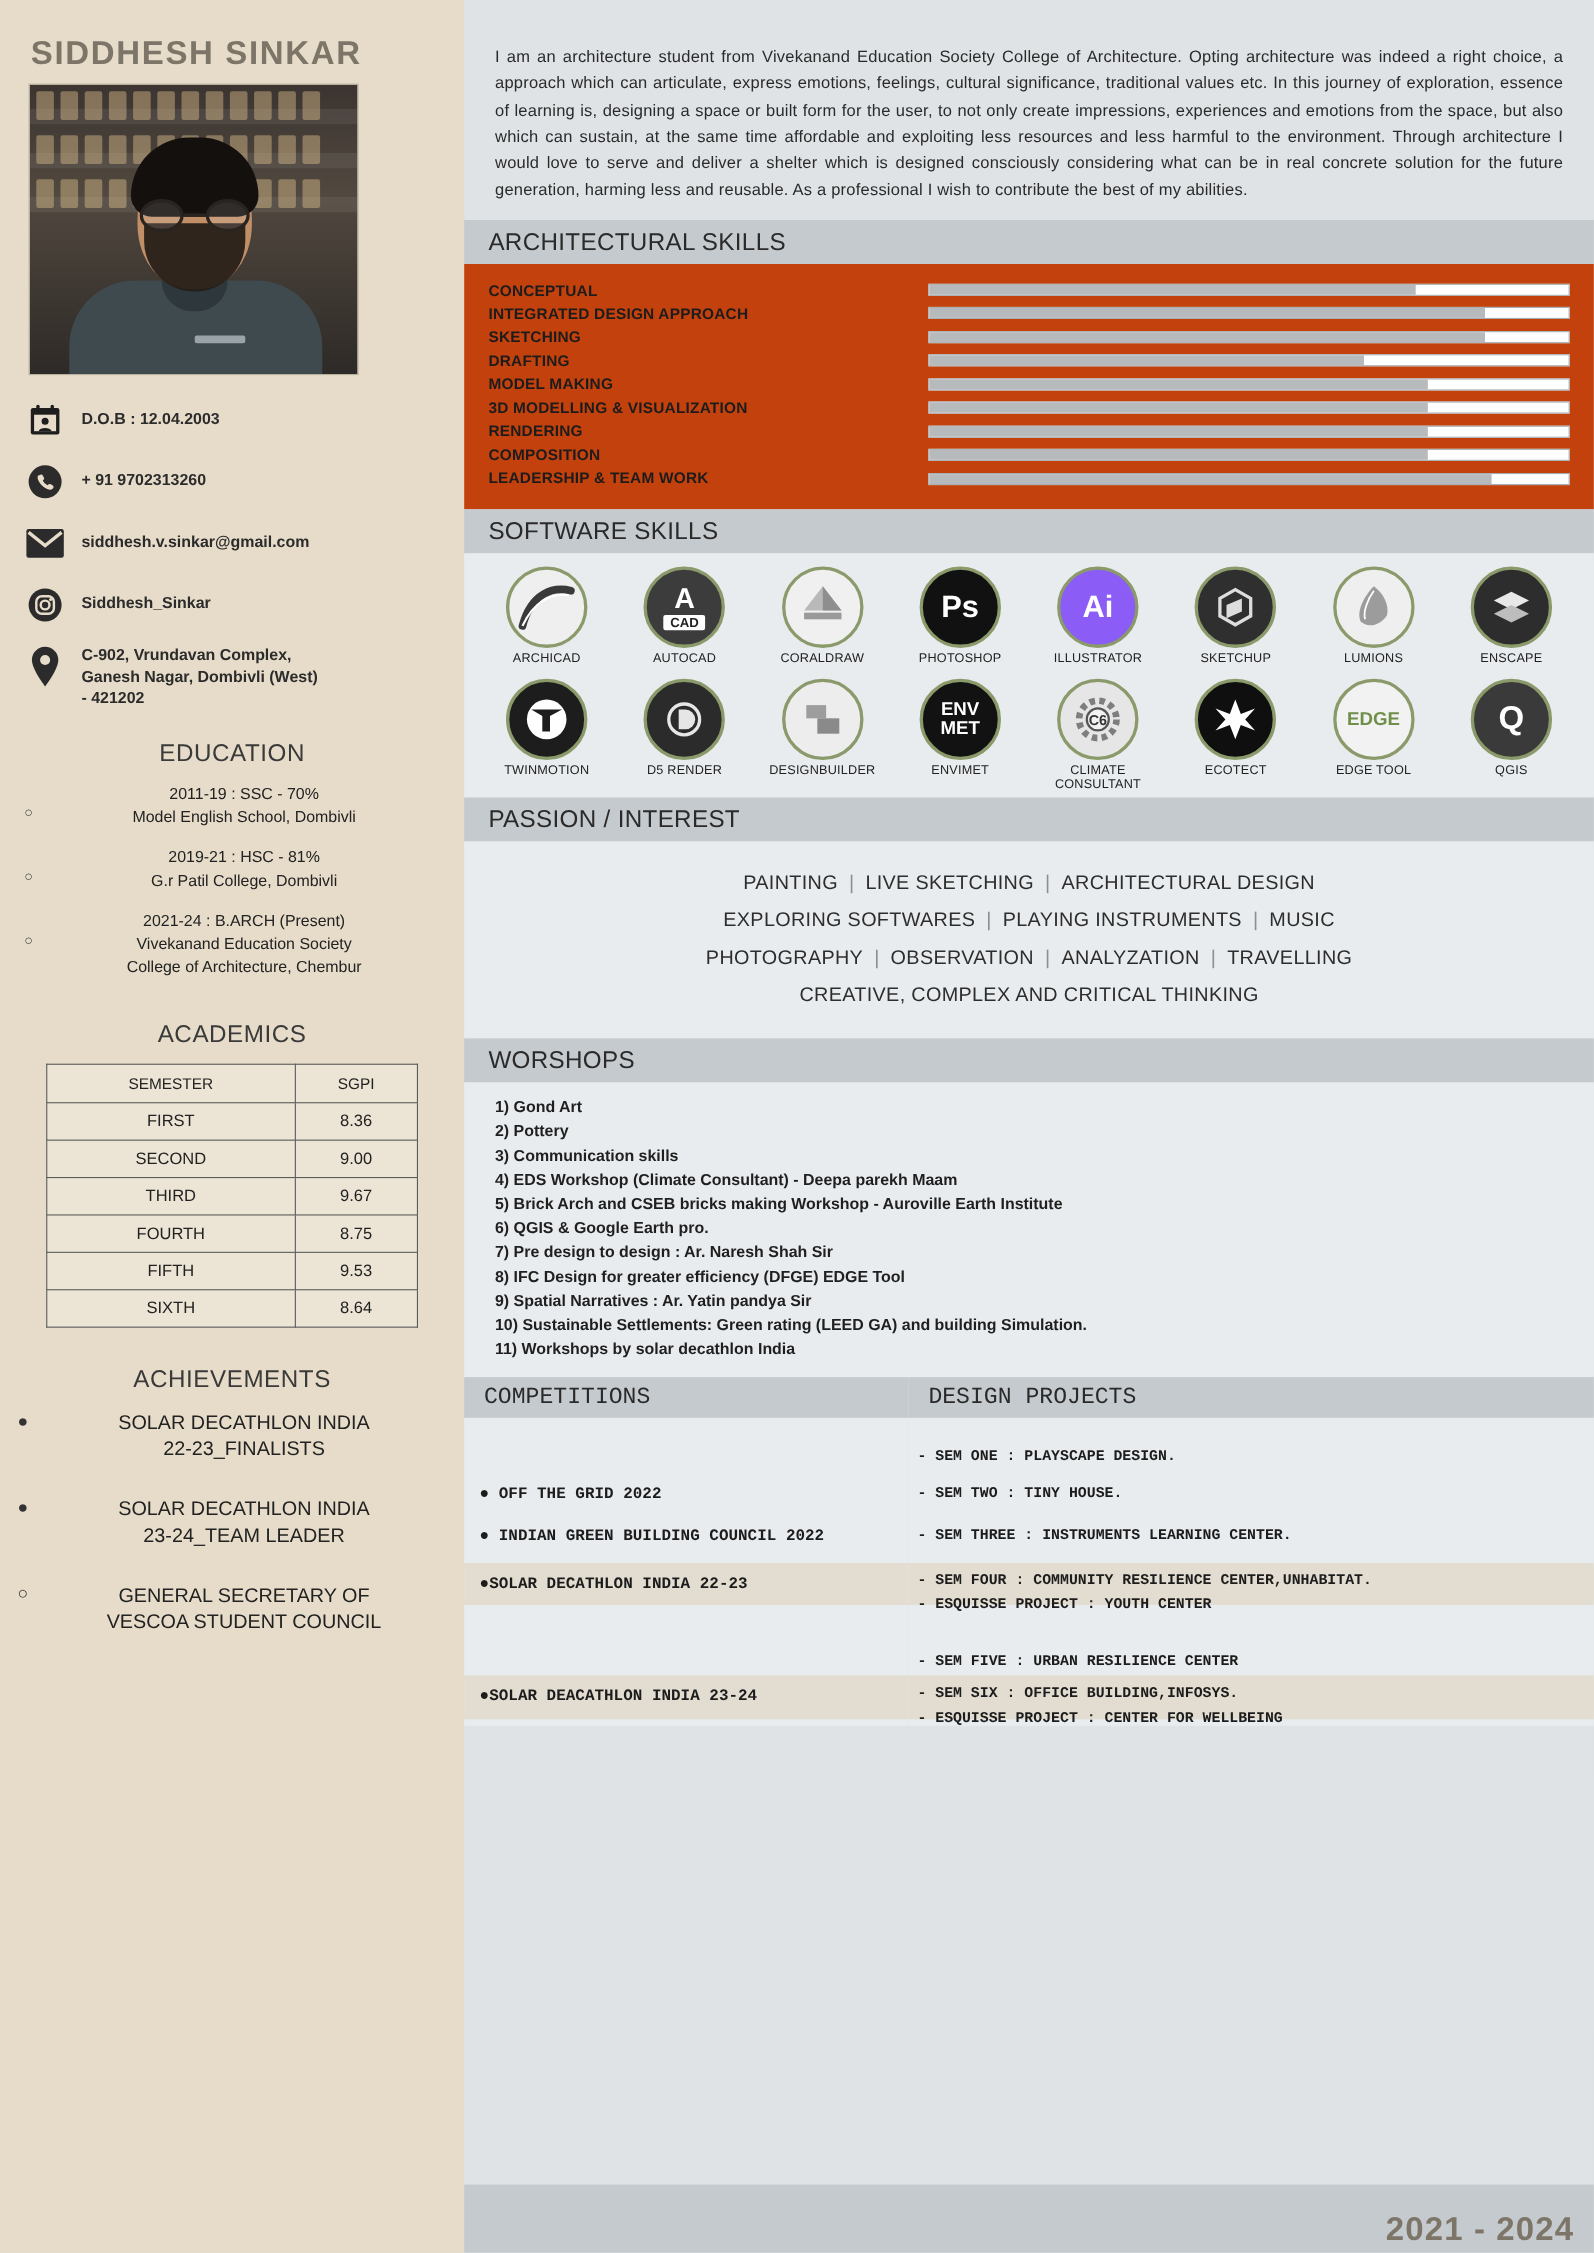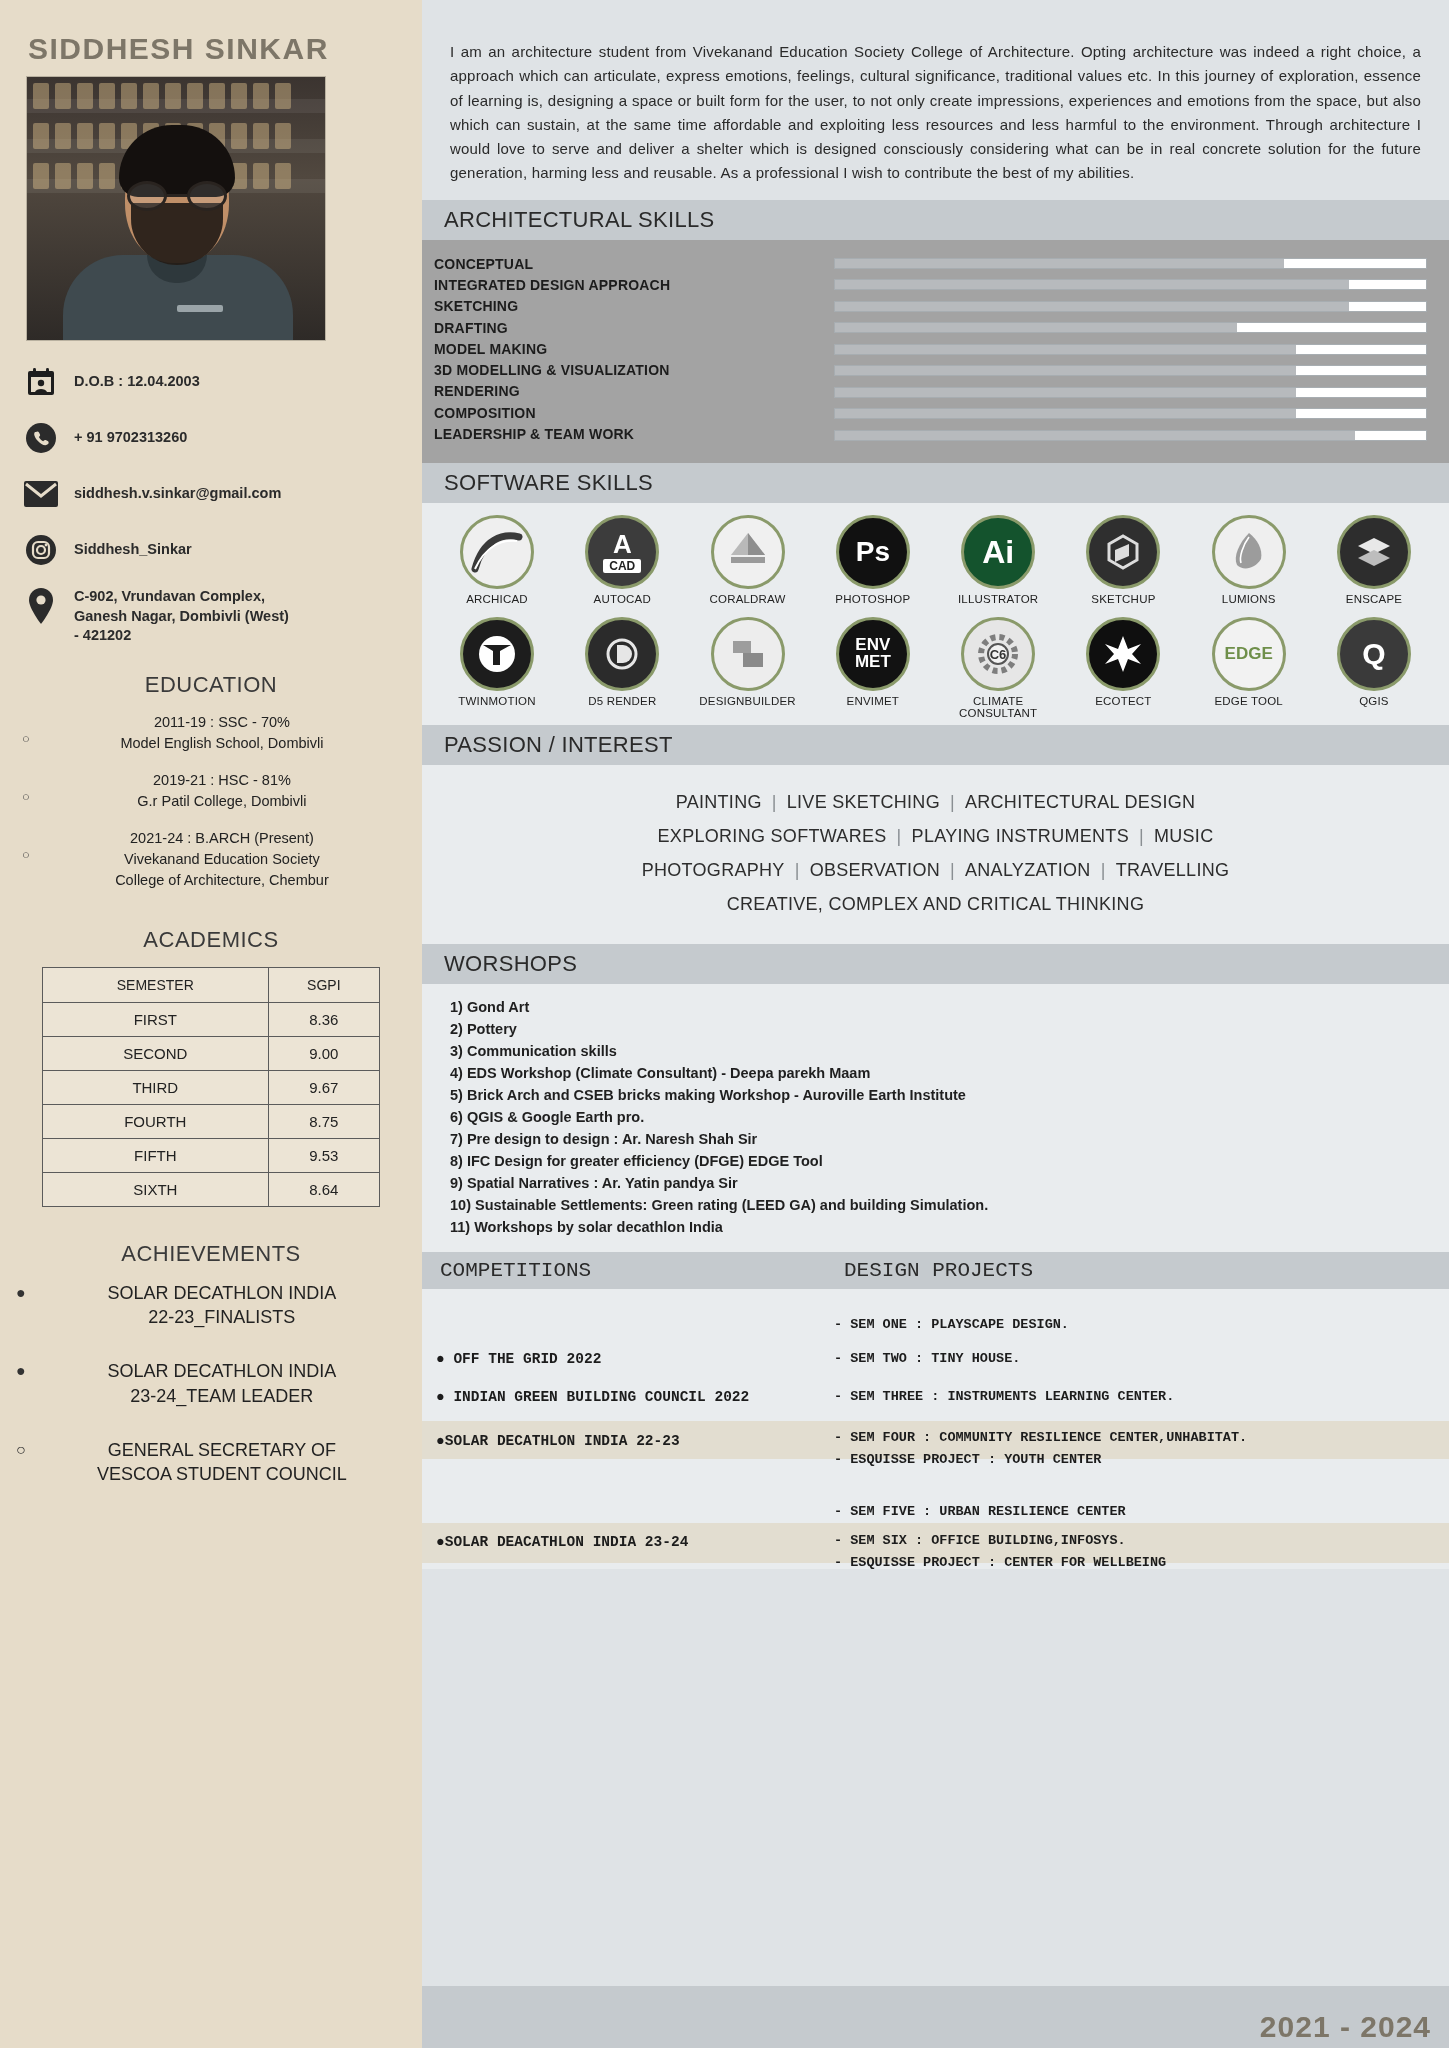--- a/index.html
+++ b/index.html
@@ -94,21 +94,21 @@
 
   .intro {
     background:#dfe3e6; padding: 40px 28px 14px 28px;
     font-size:15px; color:#2a2a2a; line-height:1.62; text-align: justify;
     font-weight: normal; letter-spacing: 0.2px;
   }
   .sec-bar {
     background:#c5cace; padding: 7px 22px; font-size:22px; color:#2a2a2a; letter-spacing:0.3px;
   }
 
-  .skills-wrap { background:#a3a3a3; padding: 14px 22px 12px 12px; display:flex; }
+  .skills-wrap { background:#c2410c; padding: 14px 22px 12px 22px; display:flex; }
   .skill-names { width: 400px; }
   .skill-names div { font-size:14px; font-weight:bold; color:#1c1c1c; line-height: 1.52; letter-spacing:0.2px; }
   .skill-bars { flex:1; padding-top: 4px; }
   .bar-outer {
     height: 11px; border:1px solid #a7adb1; background:#fff; margin-bottom: 10.5px;
   }
   .bar-inner { height:100%; background:#b7babd; }
 
   .sw-grid { background:#e9ecee; padding: 12px 16px 6px 16px; }
   .sw-row { display:flex; justify-content:space-between; }
@@ -417,21 +417,21 @@
           </div>
           <div class="sw-label">CORALDRAW</div>
         </div>
         <div class="sw-item">
           <div class="sw-circle" style="background:#111;color:#fff;font-size:28px;">
             <span>Ps</span>
           </div>
           <div class="sw-label">PHOTOSHOP</div>
         </div>
         <div class="sw-item">
-          <div class="sw-circle" style="background:#14532d;color:#fff;font-size:32px;">
+          <div class="sw-circle" style="background:#8b5cf6;color:#fff;font-size:28px;">
             <span>Ai</span>
           </div>
           <div class="sw-label">ILLUSTRATOR</div>
         </div>
         <div class="sw-item">
           <div class="sw-circle" style="background:#2f2f2f;">
             <svg width="44" height="44" viewBox="0 0 44 44">
                 <path d="M8 14 L22 6 L36 14 L36 30 L22 38 L8 30 Z" fill="none" stroke="#ddd" stroke-width="3"></path>
                 <path d="M14 20 L28 14 L28 26 L14 32 Z" fill="#ddd"></path>
               </svg>

